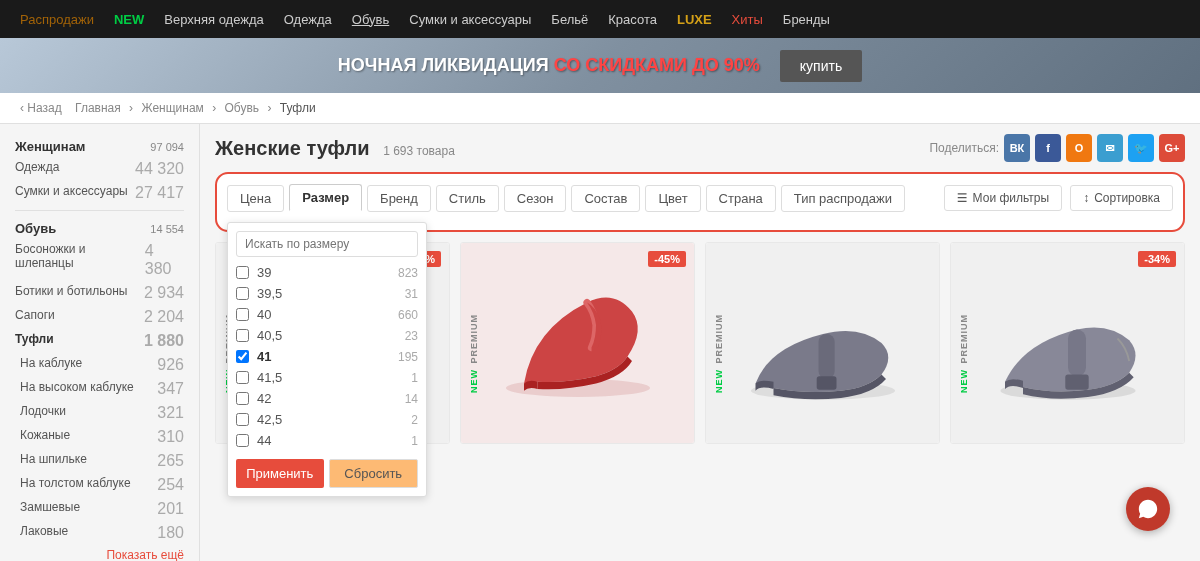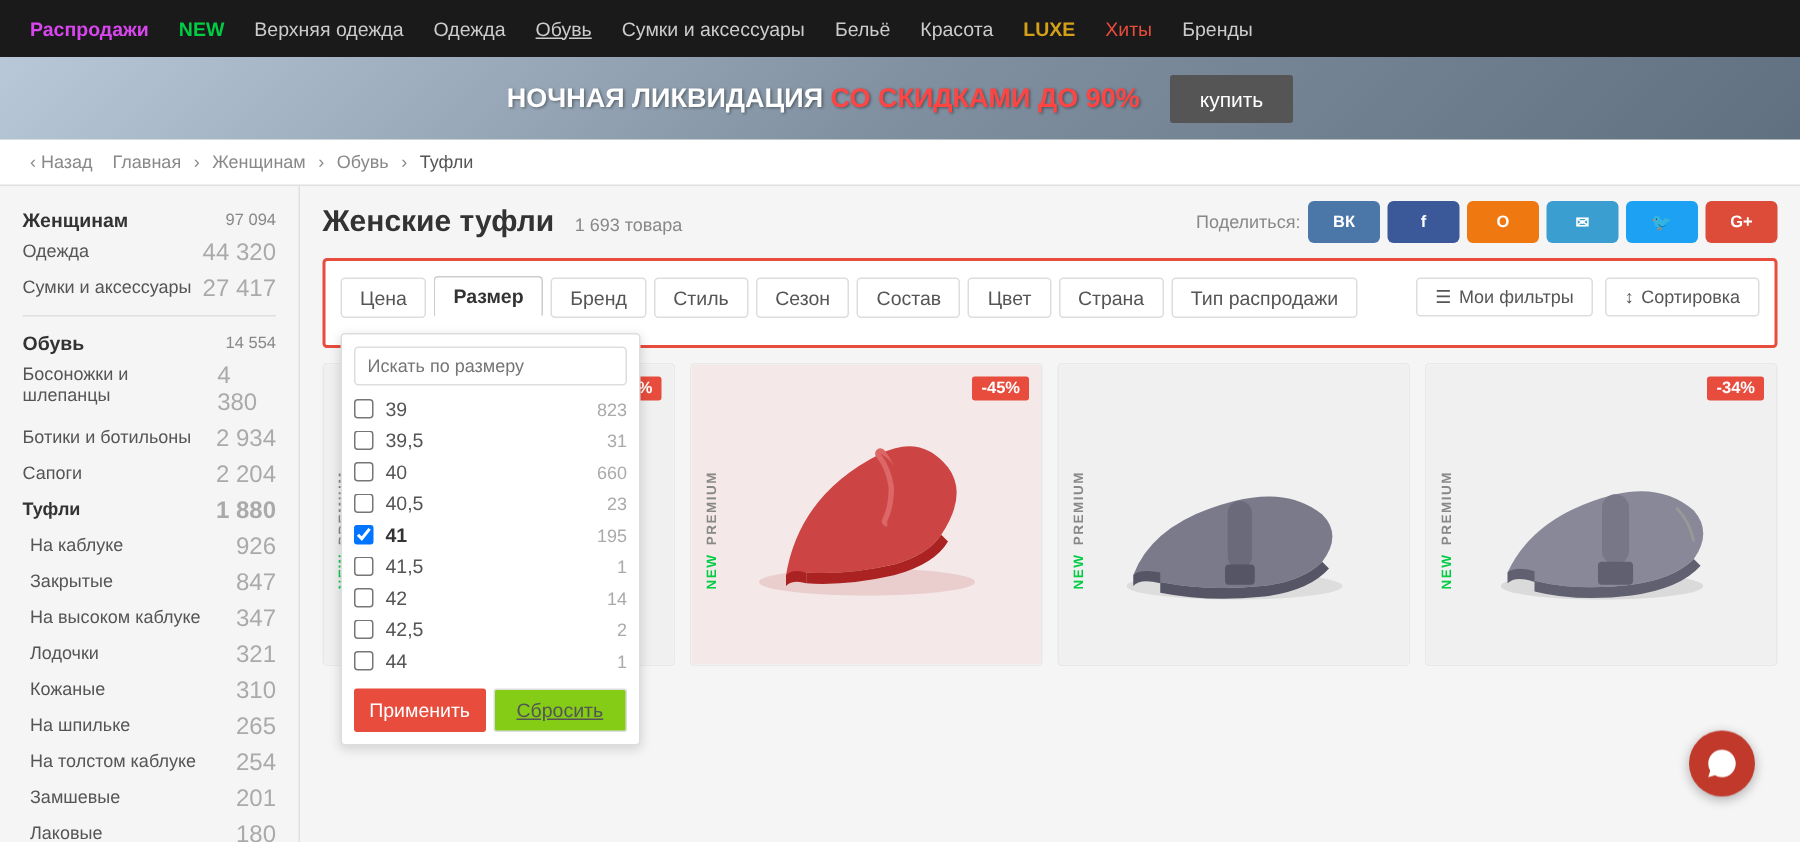--- a/index.html
+++ b/index.html
@@ -13,21 +13,21 @@
       padding: 0 20px;
       height: 38px;
       gap: 20px;
     }
     .top-nav a {
       color: #ccc;
       text-decoration: none;
       font-size: 13px;
       white-space: nowrap;
     }
-    .top-nav a.sale { color: #d946ef; font-weight: bold; }
+    .top-nav a.sale { color: #a16207; font-weight: normal; }
     .top-nav a.new-badge { color: #00cc44; font-weight: bold; }
     .top-nav a.luxe { color: #d4a017; font-weight: bold; }
     .top-nav a.hits { color: #e74c3c; }
     .top-nav a.underline { text-decoration: underline; }
 
     
     .banner {
       background: linear-gradient(135deg, #b8c8d8 0%, #8090a0 50%, #607080 100%);
       display: flex;
       align-items: center;
@@ -138,37 +138,37 @@
       margin-top: 36px;
     }
     .share-section {
       display: flex;
       align-items: center;
       gap: 5px;
       font-size: 12px;
       color: #888;
     }
     .share-btn {
-      width: 48px;
+      width: 26px;
       height: 28px;
       border-radius: 4px;
       display: flex;
       align-items: center;
       justify-content: center;
       color: #fff;
       font-size: 11px;
       font-weight: bold;
       cursor: pointer;
     }
 
     
     .filter-bar {
       background: #fff;
       border: 2px solid #e74c3c;
-      border-radius: 3px;
+      border-radius: 13px;
       padding: 10px;
       margin-bottom: 10px;
       position: relative;
       z-index: 10;
     }
     .filter-row {
       display: flex;
       align-items: center;
       gap: 5px;
       flex-wrap: wrap;
@@ -241,28 +241,27 @@
       background: #e74c3c;
       color: #fff;
       border: none;
       padding: 6px 10px;
       cursor: pointer;
       font-size: 13px;
       border-radius: 2px;
     }
     .btn-reset {
       flex: 1;
-      background: #84cc16;
+      background: #fdba74;
       color: #555;
       border: 1px solid #ddd;
       padding: 6px 10px;
       cursor: pointer;
       font-size: 13px;
       border-radius: 2px;
-      text-decoration: underline;
     }
 
     
     .filter-tools {
       display: flex;
       align-items: center;
       gap: 8px;
       margin-left: auto;
     }
     .filter-tool-btn {
@@ -430,24 +429,20 @@
       <span class="count">2 204</span>
     </div>
     <div class="sidebar-item active">
       <span>Туфли</span>
       <span class="count">1 880</span>
     </div>
     <div class="sidebar-subsection">
       <div class="sidebar-item">
         <span>На каблуке</span>
         <span class="count">926</span>
-      </div>
-      <div class="sidebar-item">
-        <span>Закрытые</span>
-        <span class="count">847</span>
       </div>
       <div class="sidebar-item">
         <span>На высоком каблуке</span>
         <span class="count">347</span>
       </div>
       <div class="sidebar-item">
         <span>Лодочки</span>
         <span class="count">321</span>
       </div>
       <div class="sidebar-item">

